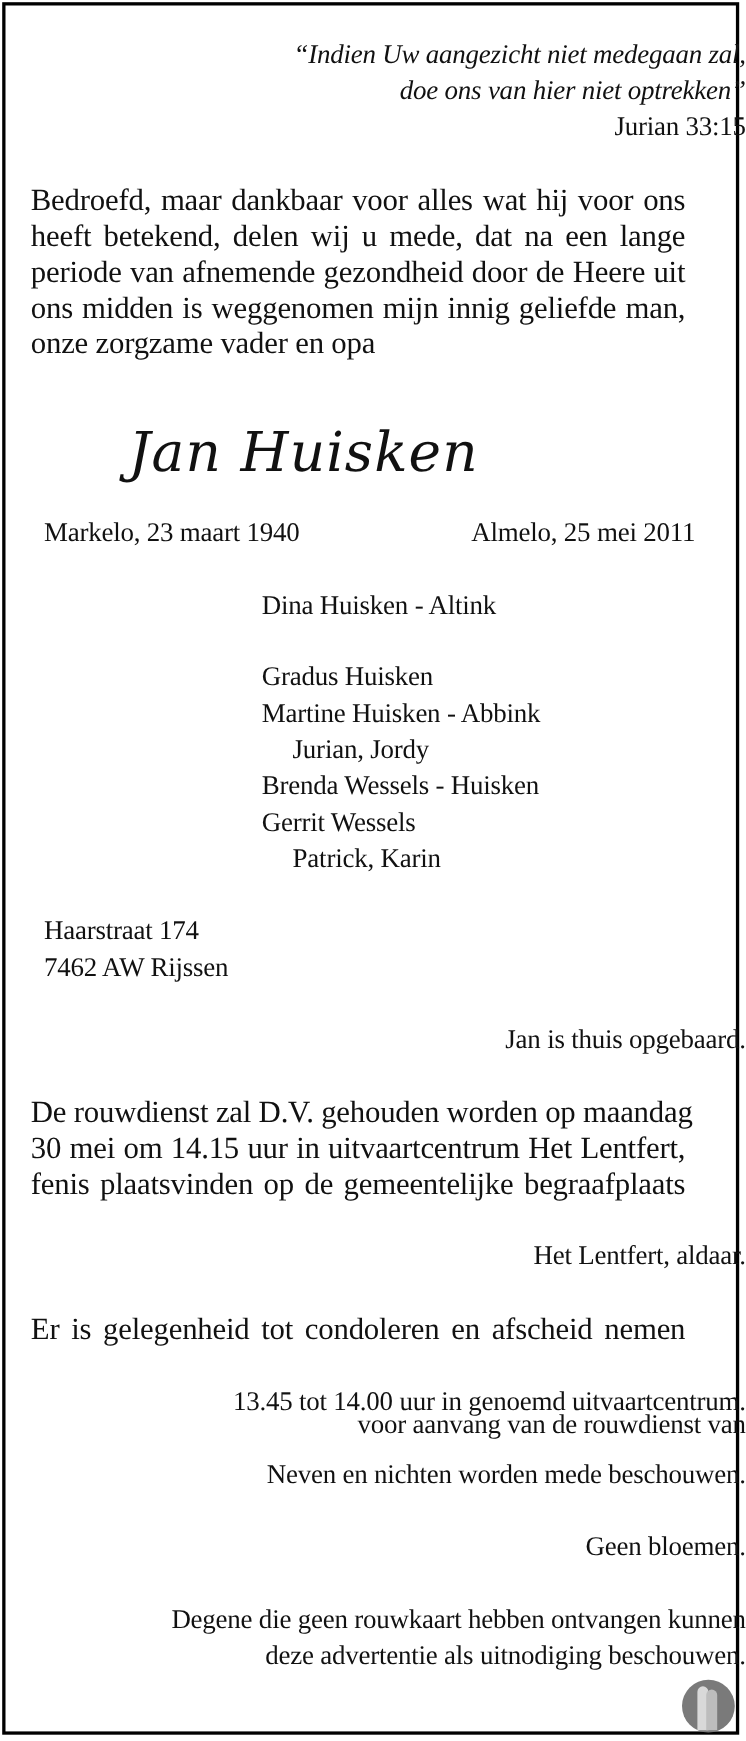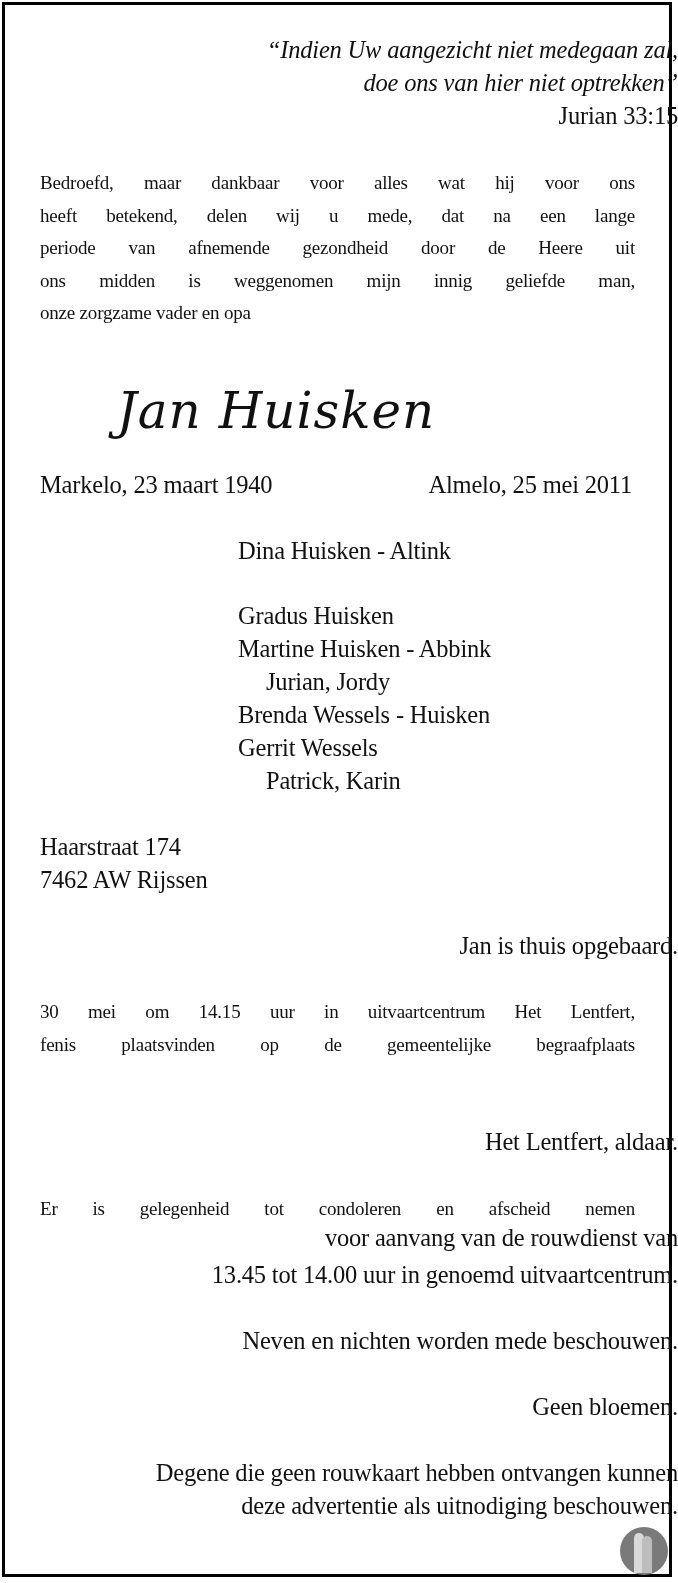--- a/index.html
+++ b/index.html
@@ -1,21 +1,21 @@
 <!DOCTYPE html>
 <html><head>
 <meta charset="utf-8">
 <style>
   html, body { margin: 0; padding: 0; background: #fff; }
   body { width: 678px; height: 1583px; position: relative; overflow: hidden; font-family: "Liberation Serif", serif; color: #111; }
   .frame { position: absolute; left: 2px; top: 2px; width: 670px; height: 1575px; border: 3px solid #000; box-sizing: border-box; }
   .t { position: absolute; font-size: 24.5px; line-height: 32.5px; white-space: nowrap; letter-spacing: -0.2px; }
   .c { left: 0; width: 678px; text-align: right; }
   .i { font-style: italic; }
-  .para { position: absolute; left: 40px; width: 595px; font-size: 19px; line-height: 32.5px; letter-spacing: -0.2px; }
+  .para { position: absolute; left: 28px; width: 595px; font-size: 28px; line-height: 32.5px; letter-spacing: -0.2px; }
   .para span { display: block; text-align: justify; text-align-last: justify; white-space: nowrap; }
   .para span.last { text-align-last: left; }
   .name { position: absolute; left: 0; width: 552px; text-align: center; top: 382px; font-family: "DejaVu Serif", serif; font-style: italic; font-size: 50px; letter-spacing: 1px; }
   .logo { position: absolute; left: 620px; top: 1527px; width: 48px; height: 48px; border-radius: 50%; background: #7a7a7a; overflow: hidden; }
   .logo .p1 { position: absolute; left: 14px; top: 6px; width: 10px; height: 40px; background: #d9d9d9; border-radius: 5px 5px 0 0; }
   .logo .p2 { position: absolute; left: 22px; top: 9px; width: 10px; height: 37px; background: #bdbdbd; border-radius: 5px 5px 0 0; }
 </style>
 </head>
 <body>
 
@@ -45,29 +45,30 @@
 <div class="t" style="top:699px; left:238px">Brenda Wessels - Huisken</div>
 <div class="t" style="top:732px; left:238px">Gerrit Wessels</div>
 <div class="t" style="top:765px; left:266px">Patrick, Karin</div>
 
 <div class="t" style="top:831px; left:40px">Haarstraat 174</div>
 <div class="t" style="top:864px; left:40px">7462 AW Rijssen</div>
 
 <div class="t c" style="top:930px">Jan is thuis opgebaard.</div>
 
 <div class="para" style="top:996px">
+  <span>De rouwdienst zal D.V. gehouden worden op maandag</span>
   <span>30 mei om 14.15 uur in uitvaartcentrum Het Lentfert,</span>
   <span>fenis plaatsvinden op de gemeentelijke begraafplaats</span>
 </div>
 <div class="t c" style="top:1126px">Het Lentfert, aldaar.</div>
 
 <div class="para" style="top:1193px">
   <span>Er is gelegenheid tot condoleren en afscheid nemen</span>
 </div>
-<div class="t c" style="top:1222px">voor aanvang van de rouwdienst van</div>
+<div class="t c" style="top:1280px">voor aanvang van de rouwdienst van</div>
 <div class="t c" style="top:1259px">13.45 tot 14.00 uur in genoemd uitvaartcentrum.</div>
 
 <div class="t c" style="top:1325px">Neven en nichten worden mede beschouwen.</div>
 <div class="t c" style="top:1391px">Geen bloemen.</div>
 
 <div class="t c" style="top:1457px">Degene die geen rouwkaart hebben ontvangen kunnen</div>
 <div class="t c" style="top:1490px">deze advertentie als uitnodiging beschouwen.</div>
 
 <div class="logo">
   <div class="p1"></div>

